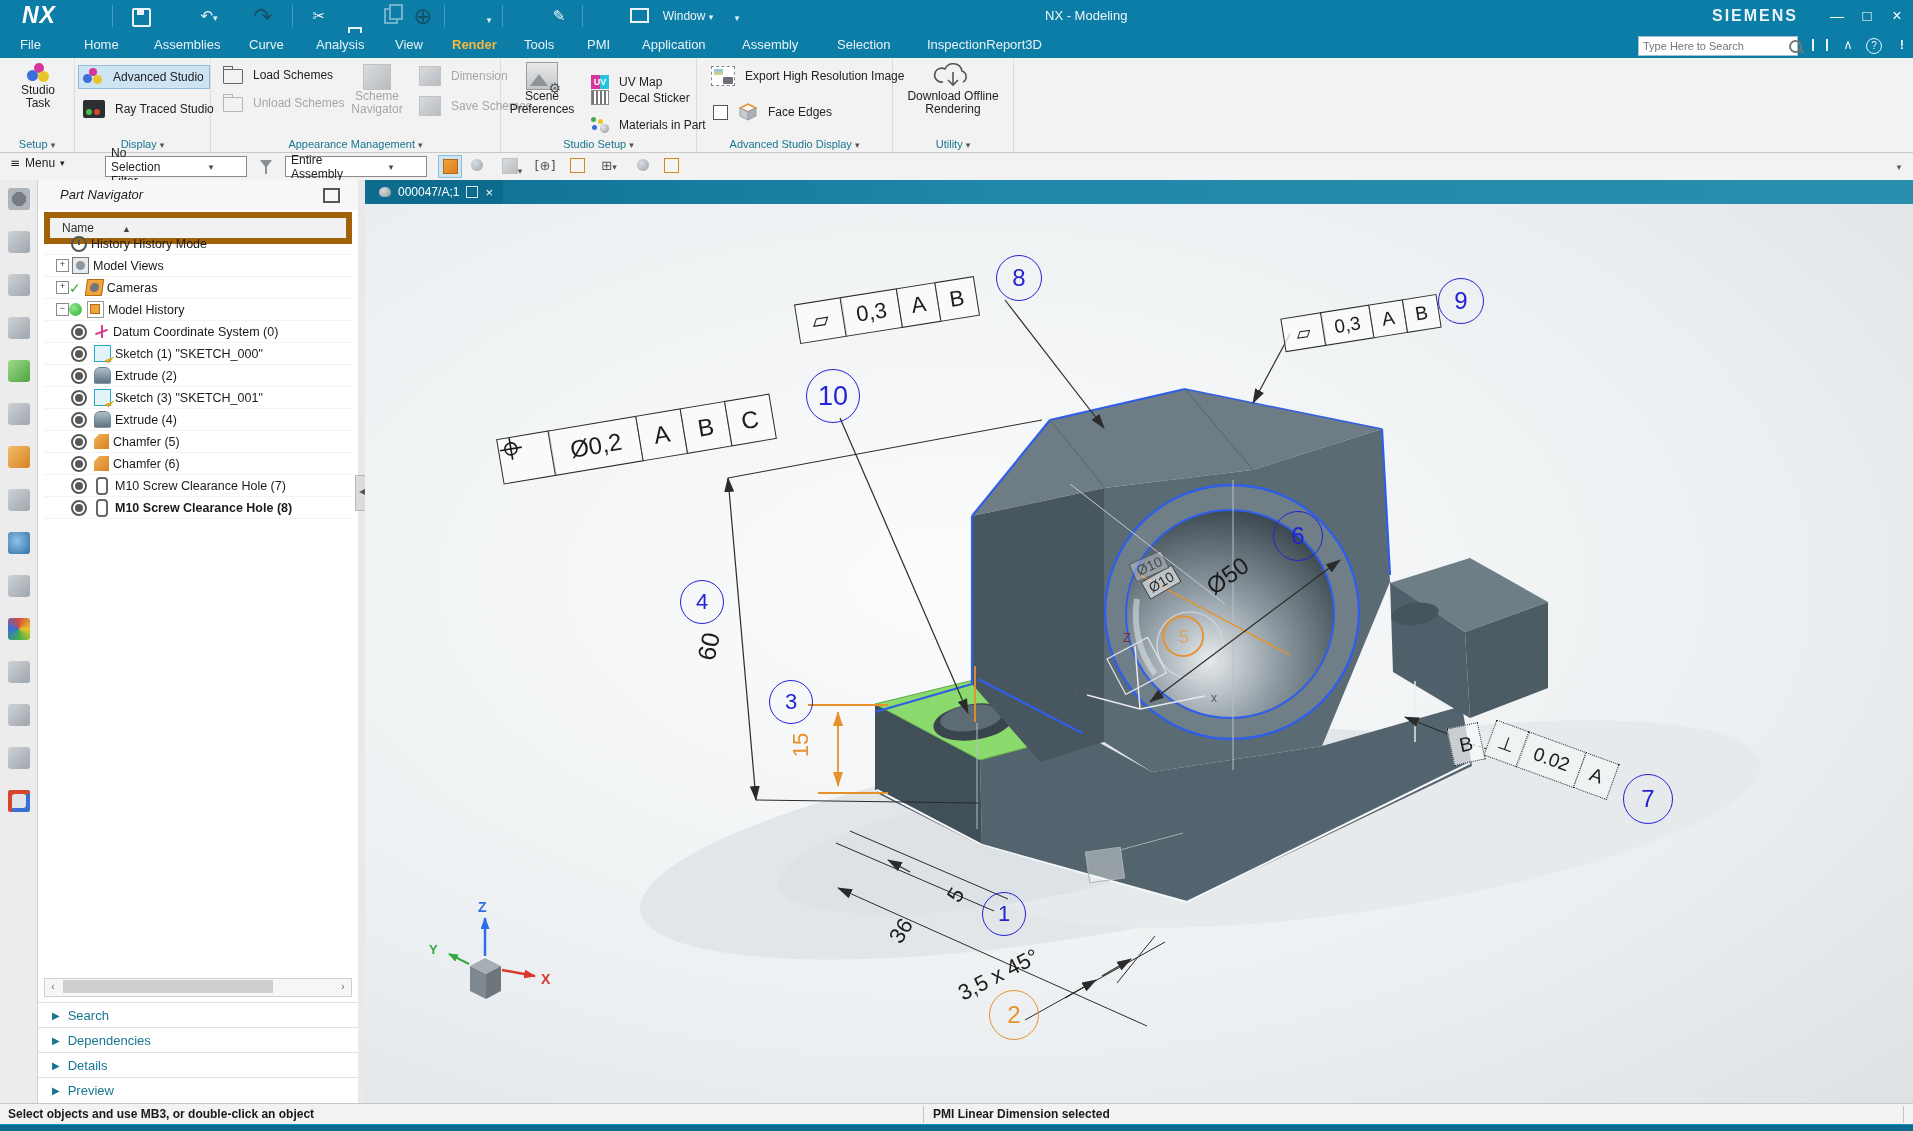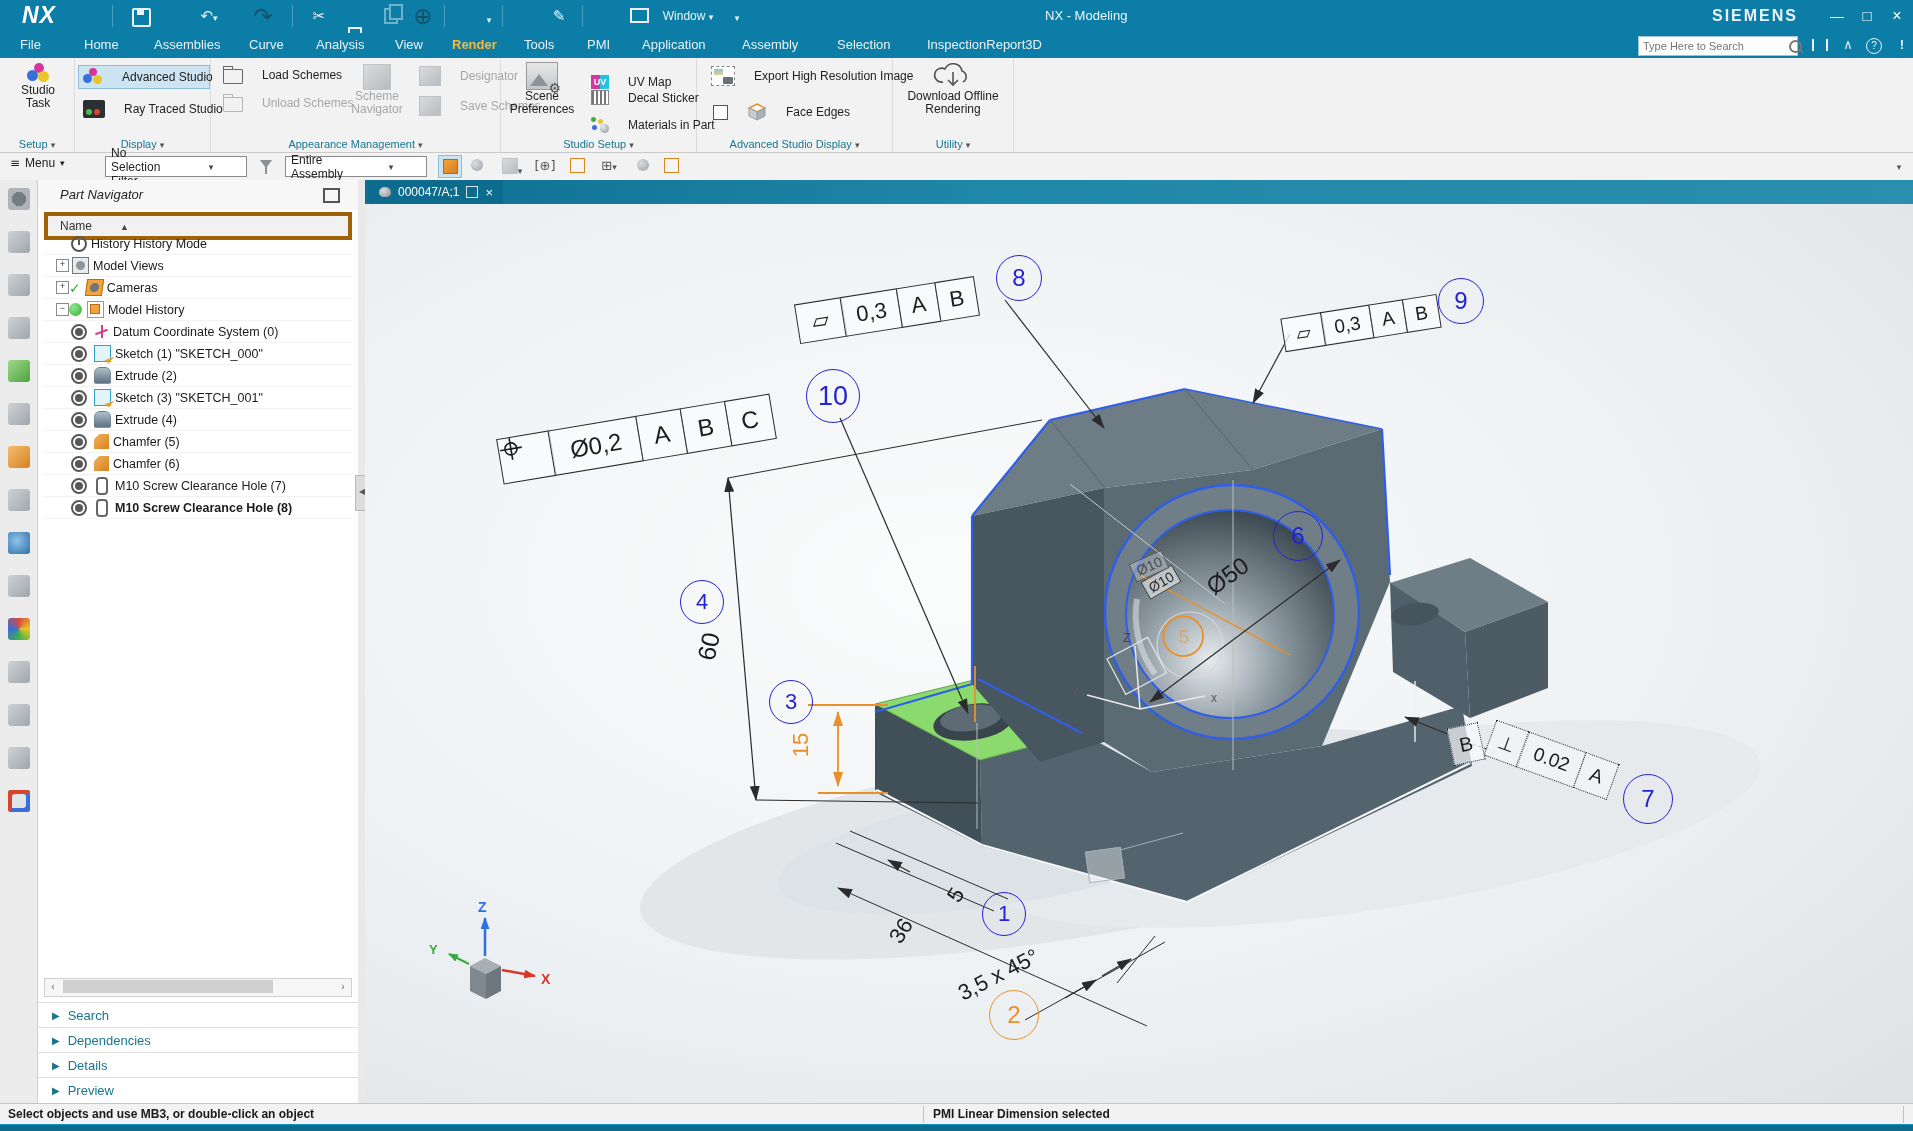--- a/index.html
+++ b/index.html
@@ -36,21 +36,21 @@
   .mag{width:9px;height:9px;border:2px solid #777;border-radius:50%;position:relative;margin-right:4px;flex:none;}
   .mag::after{content:"";position:absolute;left:8px;top:8px;width:5px;height:2px;background:#777;transform:rotate(45deg);}
   .tr-ic{position:absolute;top:3px;color:#eaf4f8;font-size:13px;width:20px;text-align:center;line-height:18px;}
   .brackets{width:12px;height:12px;border:2px solid #eaf4f8;border-top:none;border-bottom:none;position:relative;margin:3px auto 0;}
   .qcirc{width:14px;height:14px;border:1.5px solid #eaf4f8;border-radius:50%;font-size:10px;line-height:14px;margin:2px auto 0;}
   
   .ribbon{position:absolute;left:0;top:58px;width:100%;height:94px;background:#f2f2f2;border-bottom:1px solid #c9c9c9;}
   .rgroup{position:absolute;top:0;height:94px;border-right:1px solid #dcdcdc;}
   .glabel{position:absolute;bottom:2px;left:0;right:0;text-align:center;font-size:11px;color:#17768f;white-space:nowrap;}
   .glabel .caret{color:#555;}
-  .rbtn{position:absolute;display:flex;align-items:center;gap:19px;font-size:12px;color:#222;padding:2px 4px;white-space:nowrap;}
+  .rbtn{position:absolute;display:flex;align-items:center;gap:10px;font-size:12px;color:#222;padding:2px 4px;white-space:nowrap;}
   .rbtn.disabled{color:#a6a6a6;}
   .rbtn.selected{background:#cde4f3;border:1px solid #8fbcd9;}
   .bigbtn{position:absolute;display:flex;flex-direction:column;align-items:center;font-size:12px;color:#222;text-align:center;line-height:13px;}
   .bigbtn.disabled{color:#a6a6a6;}
   .balls{width:26px;height:22px;position:relative;flex:none;}
   .balls i{position:absolute;border-radius:50%;}
   .rt-ic{width:22px;height:18px;background:#2b2f33;border-radius:2px;position:relative;flex:none;}
   .rt-ic::after{content:"";position:absolute;left:3px;bottom:3px;width:6px;height:6px;border-radius:50%;background:#49c04a;box-shadow:8px 0 0 #d8452e;}
   .folder{width:18px;height:13px;border:1.5px solid #666;border-radius:1px;position:relative;flex:none;margin-top:3px;}
   .folder::before{content:"";position:absolute;left:-1px;top:-4px;width:8px;height:3px;border:1.5px solid #666;border-bottom:none;}
@@ -92,21 +92,21 @@
   .si5{background:linear-gradient(135deg,#9fd98a,#4da43f);}
   .si7{background:linear-gradient(135deg,#f2bd6e,#d8821f);}
   .si9{background:radial-gradient(circle at 40% 40%,#8fc3e8,#2f6fa8);}
   .si11{background:conic-gradient(#d84a3c,#e8c62a,#3fae49,#3a6fd8,#d84a3c);}
   .si15{background:#e2e5e8;box-shadow:inset 4px 4px 0 #d8452e,inset -4px -4px 0 #3a6fd8,inset -4px 4px 0 #3fae49;}
   
   .nav{position:absolute;left:38px;top:0;width:320px;height:100%;background:#fff;border-right:1px solid #c2c2c2;}
   .nav-head{position:absolute;left:0;top:0;width:100%;height:30px;background:#f7f7f7;font-style:italic;}
   .nav-title{position:absolute;left:22px;top:7px;font-size:13px;color:#222;}
   .nav-winic{position:absolute;right:18px;top:8px;width:13px;height:11px;border:2px solid #555;}
-  .name-head{position:absolute;left:6px;top:32px;right:6px;height:20px;background:#f1f1f1;border:4px solid #a16207;font-size:12px;color:#333;line-height:20px;}
+  .name-head{position:absolute;left:6px;top:32px;right:6px;height:20px;background:#f1f1f1;border:6px solid #a16207;font-size:12px;color:#333;line-height:20px;}
   .name-head b{font-weight:normal;padding-left:12px;}
   .sortarrow{display:inline-block;margin-left:28px;font-size:9px;color:#444;}
   .tree{position:absolute;left:6px;top:53px;right:6px;}
   .trow{height:21px;display:flex;align-items:center;font-size:12.5px;color:#1b1b1b;border-bottom:1px solid #f3f3f3;position:relative;}
   .trow.bold{font-weight:bold;}
   .exp{width:11px;height:11px;border:1px solid #8a8a8a;background:#fff;font-size:9px;line-height:9px;text-align:center;color:#333;flex:none;margin-left:12px;}
   .noexp{width:12px;flex:none;margin-left:12px;}
   .childpad{width:27px;flex:none;}
   .eye{width:12px;height:12px;border:2px solid #585858;border-radius:50%;position:relative;flex:none;margin-right:4px;}
   .eye::after{content:"";position:absolute;inset:2px;background:#585858;border-radius:50%;}
@@ -268,21 +268,21 @@
       <div class="rbtn disabled" style="left:8px;top:34px">
         <span class="folder gray"></span>
         <span>Unload Schemes</span>
       </div>
       <div class="bigbtn disabled" style="left:132px;top:6px;width:68px">
         <span class="grayic" style="width:26px;height:24px"></span>
         <span>Scheme Navigator</span>
       </div>
       <div class="rbtn disabled" style="left:204px;top:6px">
         <span class="grayic"></span>
-        <span>Designator</span>
+        <span>Dimension</span>
       </div>
       <div class="rbtn disabled" style="left:204px;top:36px">
         <span class="grayic"></span>
         <span>Save Schemes</span>
       </div>
       <div class="glabel"><span>Appearance Management</span> <span class="caret">▾</span></div>
     </div>
 
     <div class="rgroup" style="left:501px;width:195px">
       <div class="bigbtn" style="left:8px;top:4px;width:66px">

